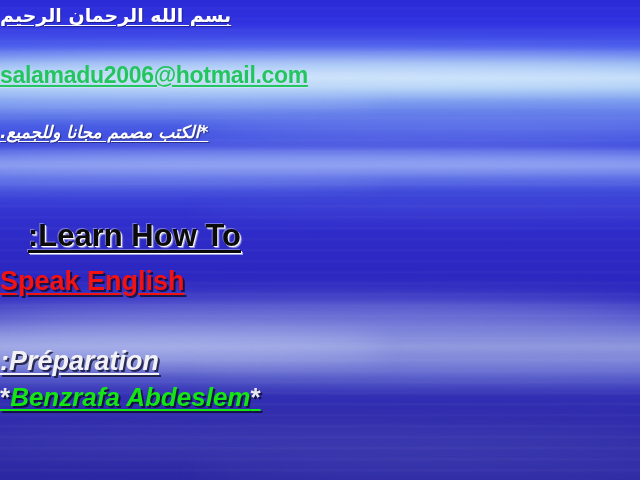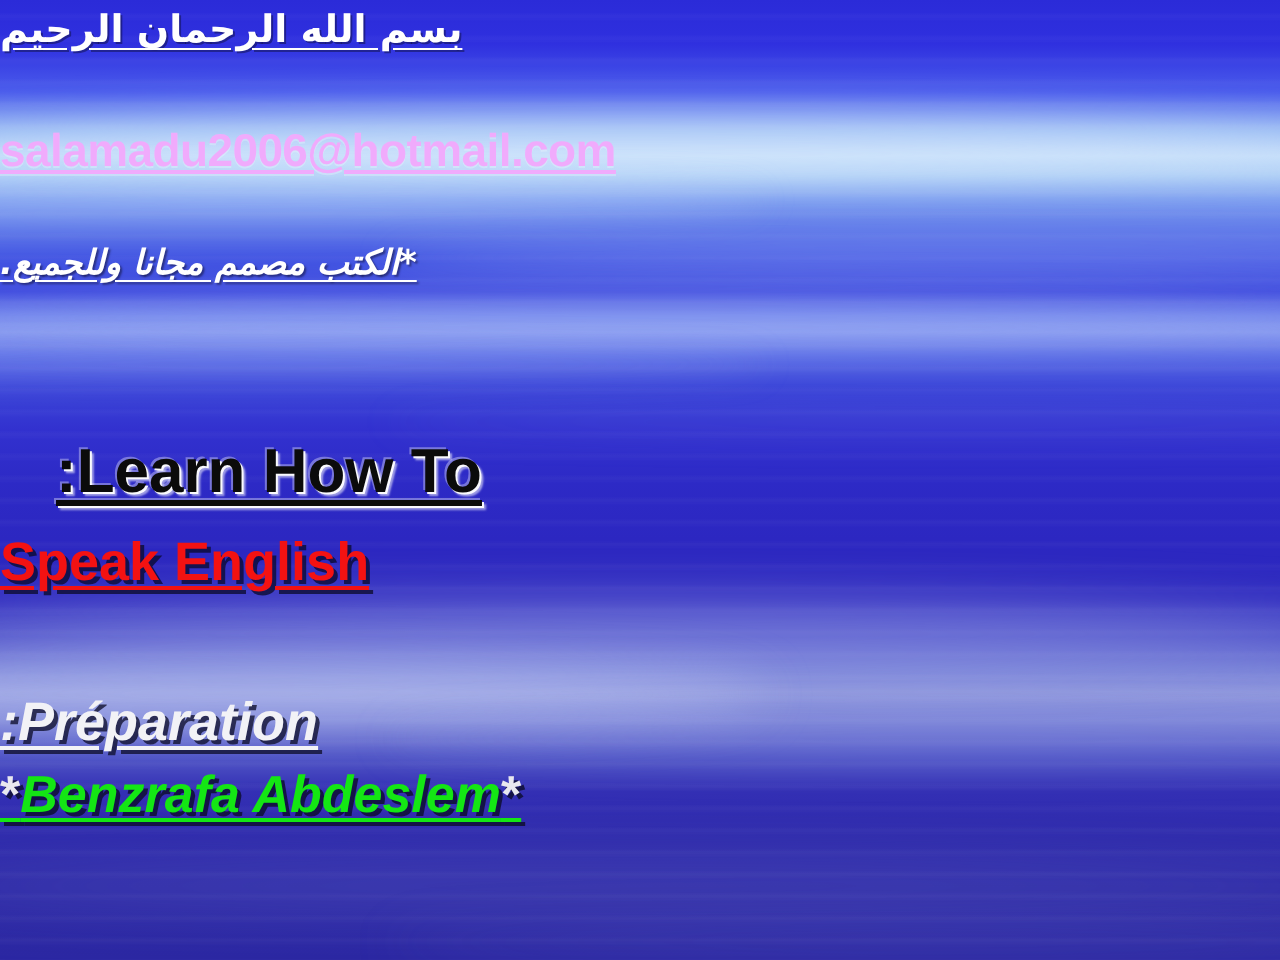--- a/index.html
+++ b/index.html
@@ -117,21 +117,21 @@
     text-decoration: underline;
     text-underline-offset: 3px;
     text-shadow: 1px 1px 0 rgba(0,0,0,0.35);
   }
 
   
   #line-email {
     top: 62px;
     font-size: 23px;
     font-weight: 700;
-    color: #f0abfc;
+    color: #22c55e;
     text-decoration: underline;
     text-underline-offset: 2px;
     letter-spacing: -0.3px;
     text-shadow: 0 1px 0 rgba(255,255,255,0.25);
   }
 
   
   #line-note {
     top: 122px;
     font-size: 17px;

